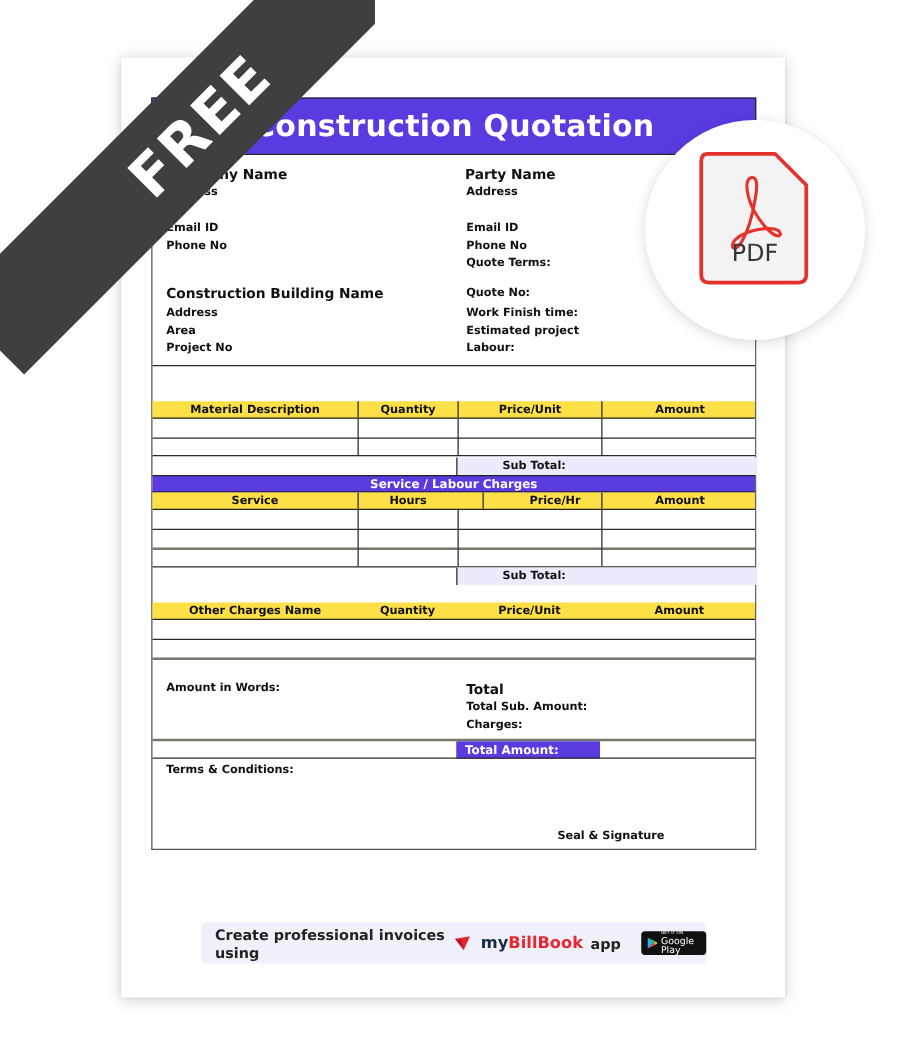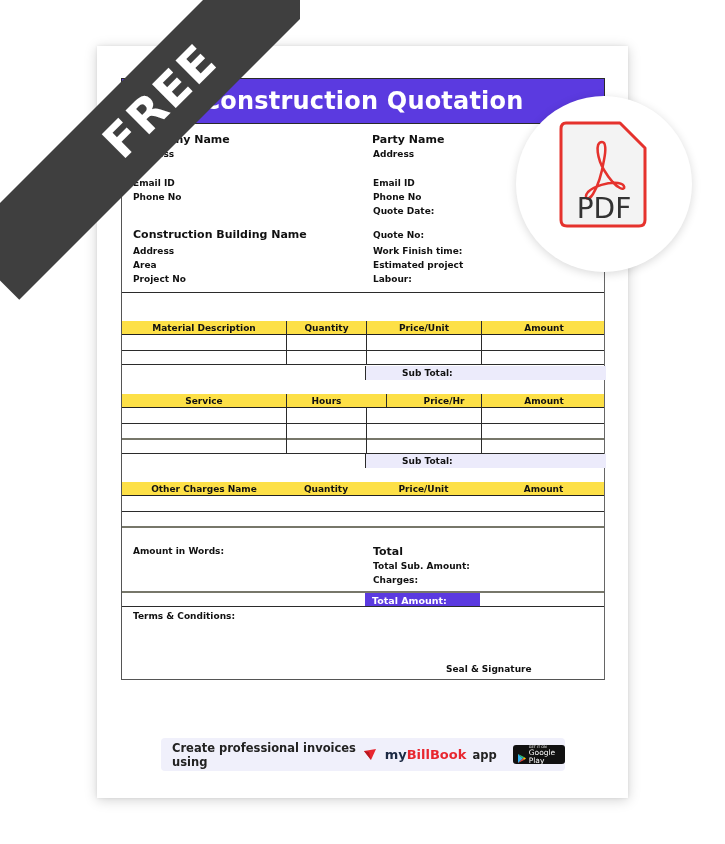--- a/index.html
+++ b/index.html
@@ -69,37 +69,37 @@
   .ribbon span { color: #fff; font-size: 46px; font-weight: bold; letter-spacing: 2px; font-family: "DejaVu Sans", sans-serif; }
 
   
   .pdf-circle {
     position: absolute; left: 516px; top: 96px; width: 176px; height: 176px; border-radius: 50%;
     background: #fff; box-shadow: 0 2px 10px rgba(0,0,0,0.15);
   }
   .pdf-doc { position: absolute; left: 42px; top: 24px; }
   .pdf-label {
     position: absolute; left: 0; width: 100%; top: 74px; text-align: center;
-    font-size: 28px; color: #333; font-family: "DejaVu Sans", sans-serif;
+    font-size: 19px; color: #333; font-family: "DejaVu Sans", sans-serif;
   }
 
   
   .promo {
     position: absolute; left: 161px; top: 738px; width: 404px; height: 33px;
     background: #f0f0fb; border-radius: 4px;
     display: flex; align-items: center; padding-left: 11px;
     font-size: 11.5px; font-weight: bold; color: #222;
   }
   .brand { display: flex; align-items: center; margin-left: 6px; font-size: 13px; font-weight: bold; }
   .brand .my { color: #1d2a44; }
   .brand .bb { color: #e8262f; }
   .app-word { margin-left: 6px; }
   .gplay {
     margin-left: 16px; width: 62px; height: 19px; background: #111; border-radius: 3px;
-    display: flex; align-items: flex-end; padding-left: 5px; color: #fff;
+    display: flex; align-items: center; padding-left: 5px; color: #fff;
   }
   .gplay .txt { display: flex; flex-direction: column; margin-left: 3px; line-height: 1; }
   .gplay .small { font-size: 3.5px; font-weight: normal; }
   .gplay .big { font-size: 7.5px; font-weight: normal; }
 </style>
 </head>
 <body>
 
 <div class="page"></div>
 
@@ -109,21 +109,21 @@
 
   <div class="hdr" style="left:11px;top:9px;">Company Name</div>
   <div class="lbl" style="left:11px;top:25px;">Address</div>
   <div class="lbl" style="left:11px;top:54px;">Email ID</div>
   <div class="lbl" style="left:11px;top:68px;">Phone No</div>
 
   <div class="hdr" style="left:250px;top:9px;">Party Name</div>
   <div class="lbl" style="left:251px;top:25px;">Address</div>
   <div class="lbl" style="left:251px;top:54px;">Email ID</div>
   <div class="lbl" style="left:251px;top:68px;">Phone No</div>
-  <div class="lbl" style="left:251px;top:82px;">Quote Date:</div>
+  <div class="lbl" style="left:251px;top:82px;">Quote Terms:</div>
 
   <div class="hdr" style="left:11px;top:104px;">Construction Building Name</div>
   <div class="lbl" style="left:11px;top:122px;">Address</div>
   <div class="lbl" style="left:11px;top:136px;">Area</div>
   <div class="lbl" style="left:11px;top:150px;">Project No</div>
 
   <div class="lbl" style="left:251px;top:106px;">Quote No:</div>
   <div class="lbl" style="left:251px;top:122px;">Work Finish time:</div>
   <div class="lbl" style="left:251px;top:136px;">Estimated project</div>
   <div class="lbl" style="left:251px;top:150px;">Labour:</div>
@@ -138,20 +138,21 @@
   </div>
   <div class="hline" style="top:226px;"></div>
   <div class="hline" style="top:240px;"></div>
   <div class="vline" style="left:164px;top:211px;height:29px;"></div>
   <div class="vline" style="left:244px;top:211px;height:29px;"></div>
   <div class="vline" style="left:359px;top:211px;height:29px;"></div>
   <div class="subtotal" style="top:242px;">
       <span>Sub Total:</span>
     </div>
 
+  <div class="band" style="top:256px;">Service / Labour Charges</div>
   <div class="thead" style="top:270px;padding-left:24px;">
     <div class="c" style="left:0;width:164px;">Service</div>
     <div class="c" style="left:164px;width:80px;border-left:1.2px solid #2b2b2b;">Hours</div>
     <div class="c" style="left:244px;width:115px;border-left:1.2px solid #2b2b2b;margin-left:20px;">Price/Hr</div>
     <div class="c" style="left:359px;width:125px;border-left:1.2px solid #2b2b2b;">Amount</div>
   </div>
   <div class="hline" style="top:299px;"></div>
   <div class="hline grey" style="top:314px;"></div>
   <div class="hline" style="top:329px;"></div>
   <div class="vline" style="left:164px;top:284px;height:45px;"></div>

